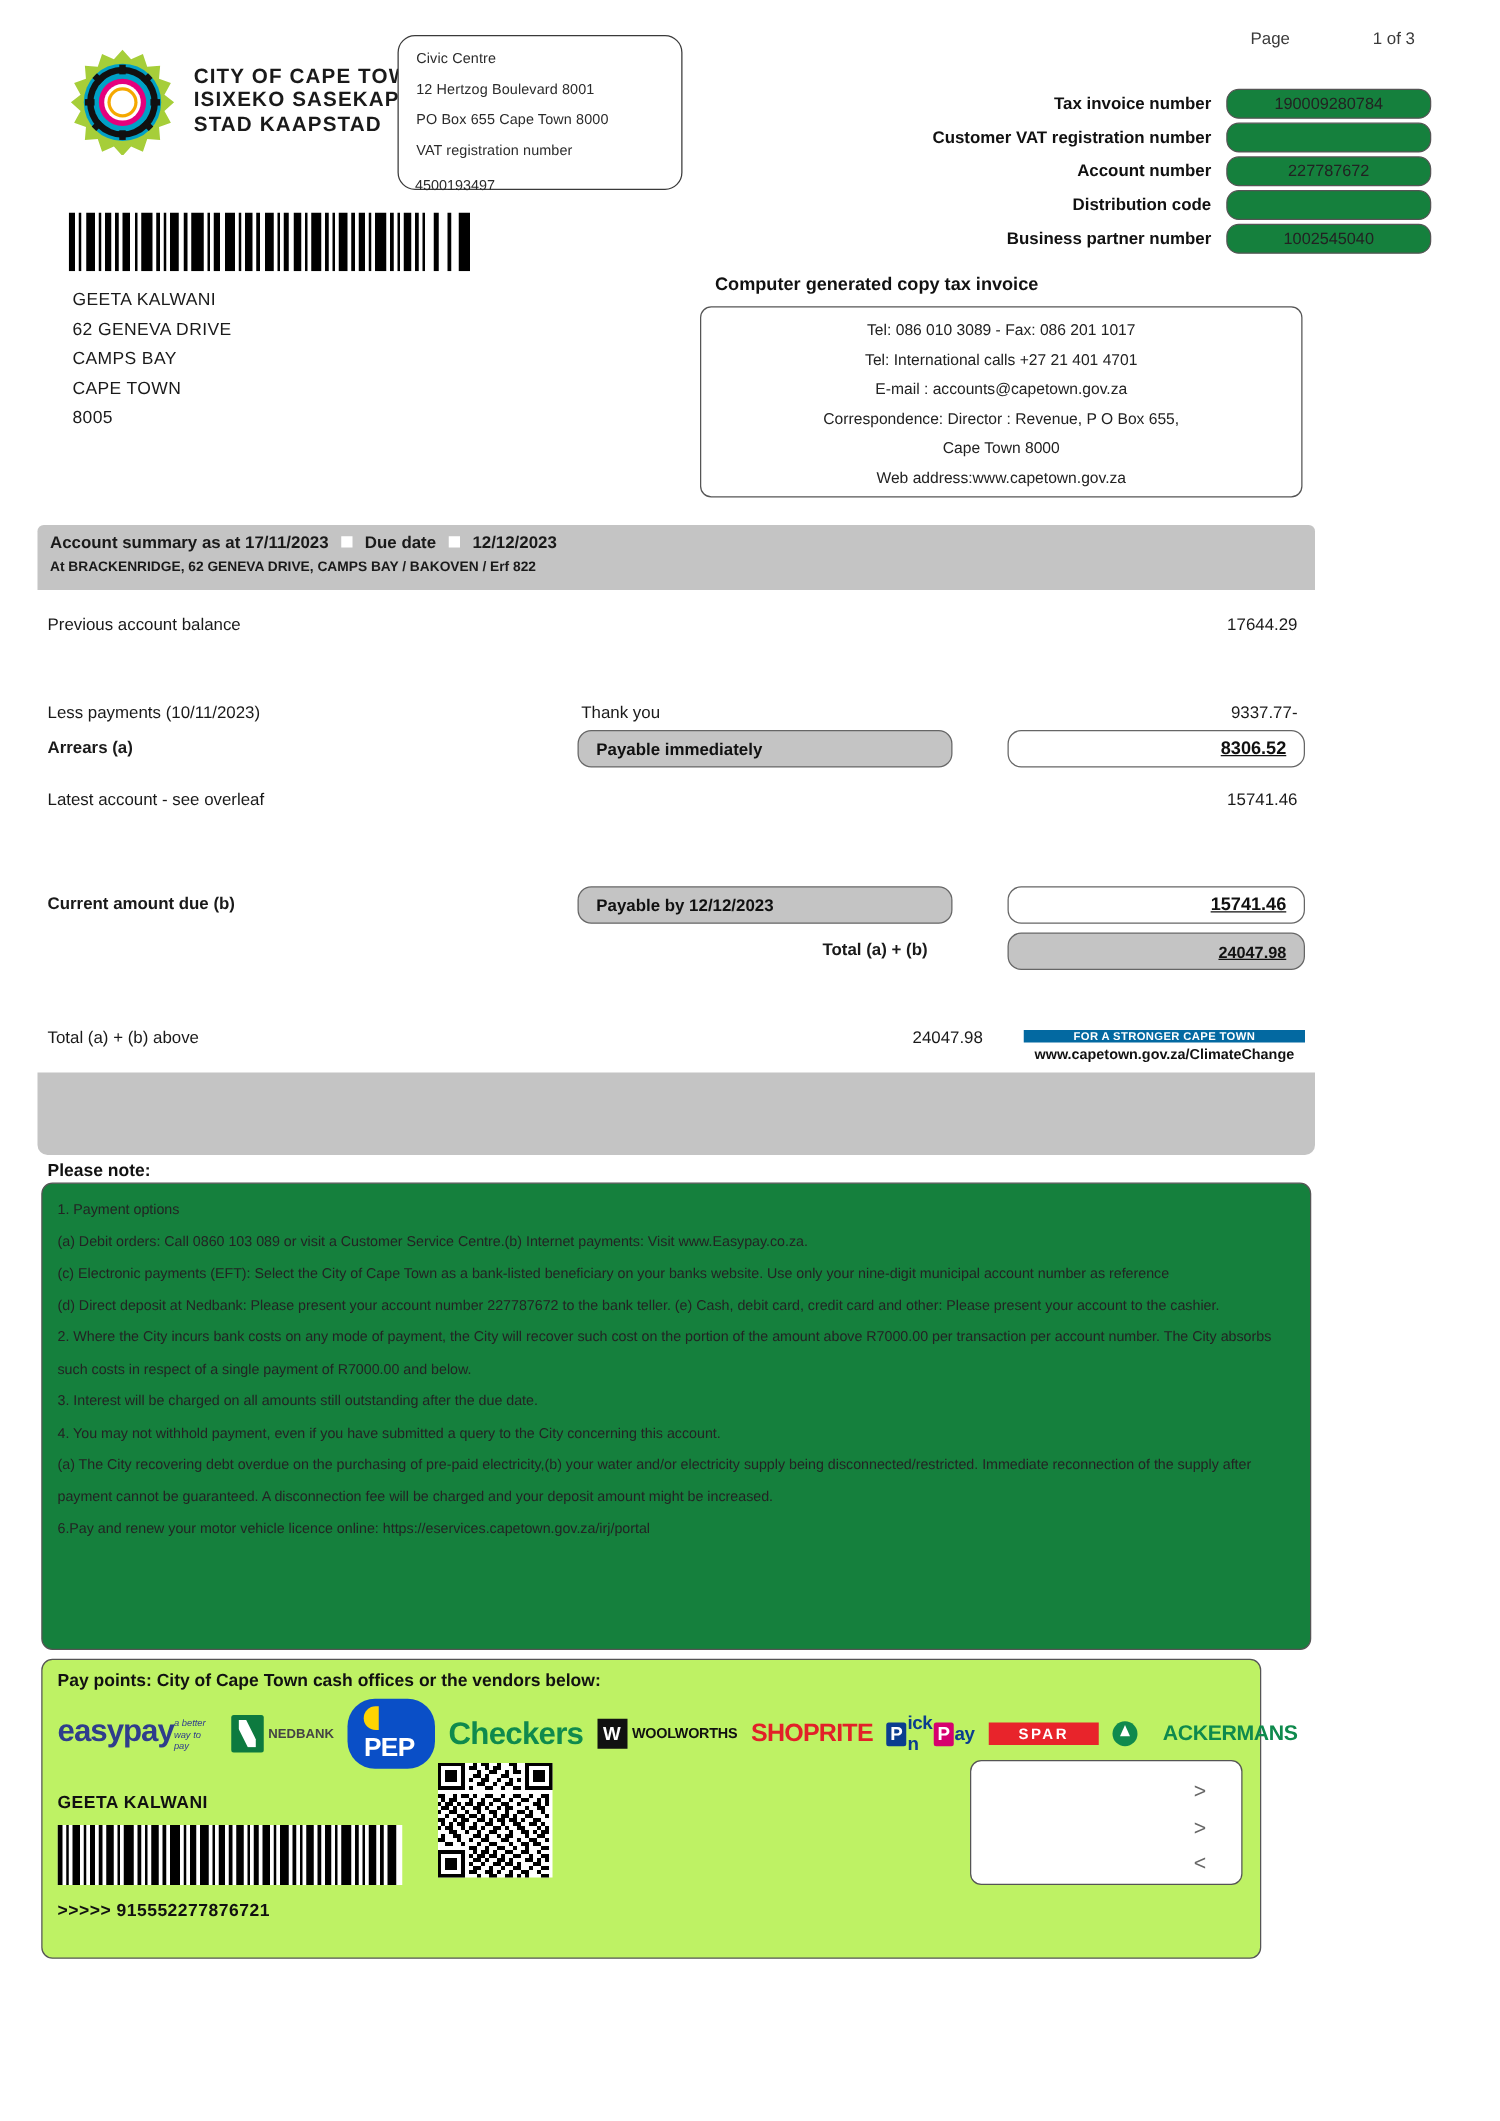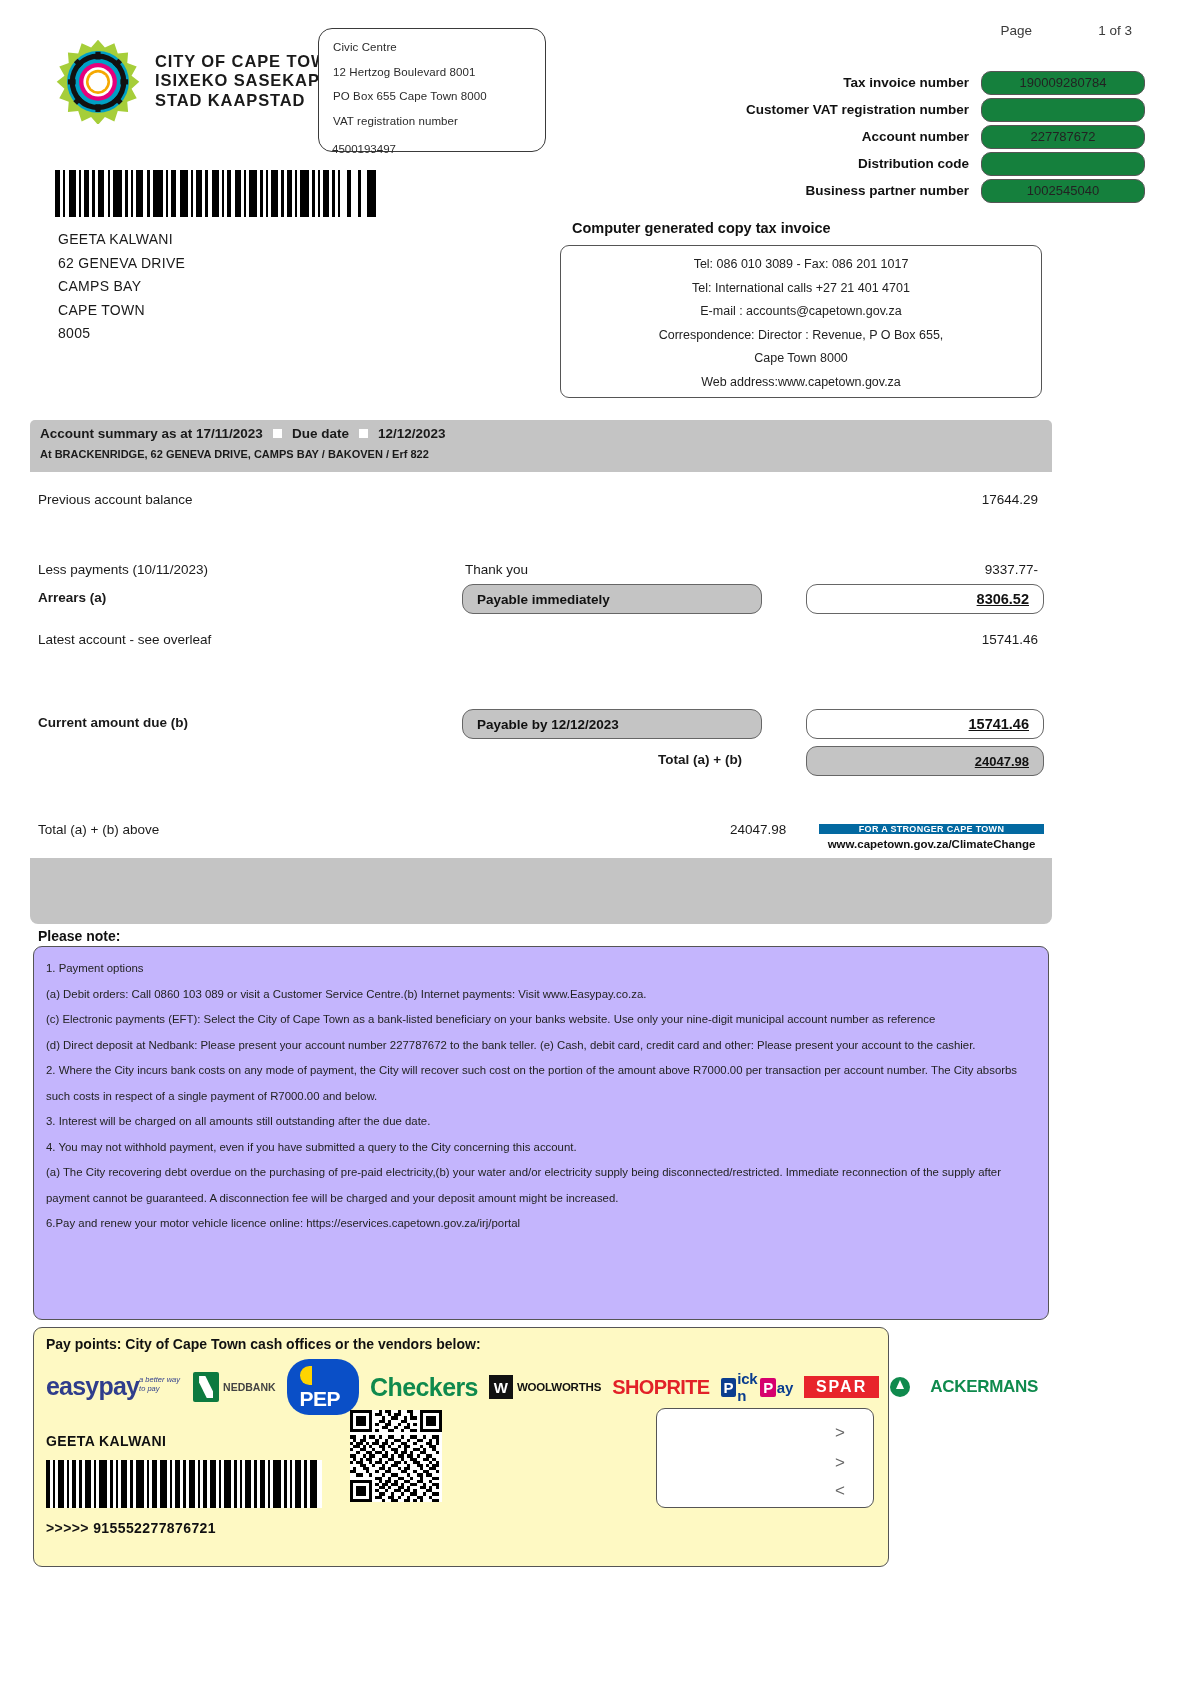--- a/index.html
+++ b/index.html
@@ -91,28 +91,28 @@
   .la-orange { color: #f5a623; }
   .la-sub { background: #0369a1; color: #fff; font-size: 9px; font-weight: bold; text-align: center; padding-bottom: 0; letter-spacing: .3px; margin-top: 47px; }
   .la-url { font-size: 11.5px; font-weight: bold; color: #111; text-align: center; padding-top: 4px; }
 
   .grey-block { position: absolute; left: 30px; top: 858px; width: 1022px; height: 66px; background: #c4c4c4; border-radius: 0 0 8px 8px; }
 
   
   .please-note { position: absolute; left: 38px; top: 928px; font-size: 14px; font-weight: bold; color: #111; }
   .notes-box {
     position: absolute; left: 33px; top: 946px; width: 1016px; height: 374px;
-    border: 1.2px solid #555; border-radius: 9px; background: #c4b5fd; padding: 9px 12px;
+    border: 1.2px solid #555; border-radius: 9px; background: #15803d; padding: 9px 12px;
   }
   .notes-box p { font-size: 11.4px; color: #232323; line-height: 25.5px; letter-spacing: 0px; }
 
   
   .pay-box {
-    position: absolute; left: 33px; top: 1327px; width: 856px; height: 240px;
-    border: 1.2px solid #555; border-radius: 9px; background: #fef9c3;
+    position: absolute; left: 33px; top: 1327px; width: 976px; height: 240px;
+    border: 1.2px solid #555; border-radius: 9px; background: #bef264;
   }
   .pay-title { position: absolute; left: 12px; top: 8px; font-size: 14px; font-weight: bold; color: #111; }
   .vendors { position: absolute; left: 12px; top: 36px; width: 992px; height: 46px; display: flex; align-items: center; gap: 11px; }
 
   .v-easypay { display:flex; flex-direction:row; align-items:flex-start; }
   .v-easypay .ep1 { font-size: 25px; font-weight: bold; color: #2f3d8c; line-height: .95; letter-spacing: -.8px; }
   .v-easypay .ep2 { font-size: 7.5px; color: #2f3d8c; font-style: italic; }
   .v-nedbank { display:flex; align-items:center; gap:4px; }
   .nb-mark { width: 26px; height: 30px; background: #0d7a3f; border-radius: 2px; position: relative; }
   .nb-mark::after { content:''; position:absolute; left:6px; top:4px; width:14px; height:22px; background:#fff; clip-path: polygon(0 0,45% 0,100% 70%,100% 100%,55% 100%,0 30%); }
@@ -120,21 +120,21 @@
   .v-pep { background:#0a4fc7; color:#fff; border-radius:22px; padding:4px 13px; font-size:21px; font-weight:bold; letter-spacing:-.5px; position:relative; }
   .v-pep .pmoon { display:inline-block; width:12px; height:19px; background:#ffd400; border-radius:12px 0 0 12px; vertical-align:-3px; margin-right:1px;}
   .v-checkers { font-size: 25px; font-weight: bold; color: #0f8a4d; letter-spacing: -.6px; }
   .v-wool { display:flex; align-items:center; gap:4px; }
   .ww-sq { width: 24px; height: 24px; background:#111; color:#fff; font-size:15px; font-weight:bold; display:flex; align-items:center; justify-content:center; }
   .v-wool span { font-size: 11.5px; font-weight: bold; color:#111; letter-spacing:-.2px;}
   .v-shoprite { font-size: 20px; font-weight: bold; color:#e22128; letter-spacing:-.6px; }
   .v-pnp { font-size:15px; font-weight:bold; color:#0a3d8f; letter-spacing:-.3px; display:flex; align-items:center; gap:1px;}
   .v-pnp .pk { background:#0a3d8f; color:#fff; padding:1px 3px; border-radius:2px; }
   .v-pnp .py { background:#d6006e; color:#fff; padding:1px 3px; border-radius:2px; }
-  .v-spar { background:#e8242b; color:#fff; font-size:16px; font-weight:bold; padding:2px 12px; letter-spacing:2px; }
+  .v-spar { background:#e8242b; color:#fff; font-size:12px; font-weight:bold; padding:2px 24px; letter-spacing:2px; }
   .v-acker { display:flex; align-items:center; gap:20px; }
   .ak-c { width:20px; height:20px; border-radius:50%; background:#0f8a4d; position:relative; }
   .ak-c::after{content:'';position:absolute;left:6px;top:3px;border-left:4px solid transparent;border-right:4px solid transparent;border-bottom:9px solid #fff;}
   .v-acker span { font-size:17px; font-weight:bold; color:#0f8a4d; letter-spacing:-.3px; }
 
   .pay-name { position: absolute; left: 12px; top: 105px; font-size: 14px; font-weight: bold; color: #111; letter-spacing:.4px;}
   .barcode-bot { position: absolute; left: 12px; top: 132px; width: 276px; height: 48px; }
   .bc-num { position: absolute; left: 12px; top: 192px; font-size: 14px; font-weight: bold; color: #111; letter-spacing:.4px;}
   .qr { position: absolute; left: 316px; top: 82px; width: 92px; height: 92px; }
   .sig-box { position:absolute; right: 14px; top: 80px; width: 218px; height: 100px; border:1.2px solid #555; border-radius:9px; background:#fff;}

